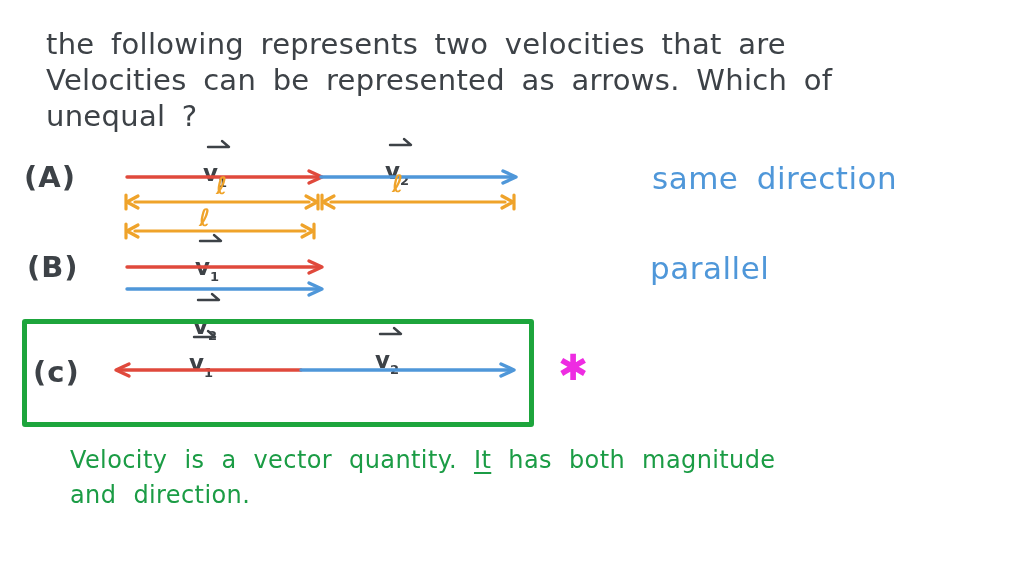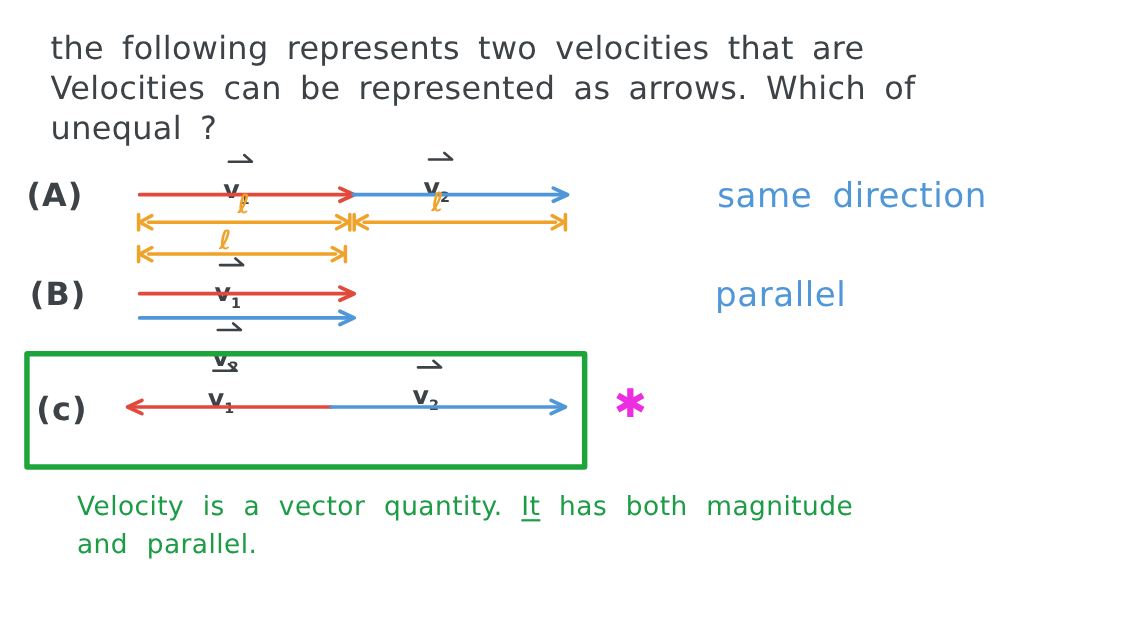--- a/index.html
+++ b/index.html
@@ -207,16 +207,16 @@
     <path d="M3 10 H212"></path>
       <path d="M203 4 L216 10 L203 16"></path>
   </svg>
 
   <div class="abs annotation" style="left:628px;top:160px;margin-left:24px;">same direction</div>
   <div class="abs annotation" style="left:638px;top:250px;margin-left:12px;">parallel</div>
   <div class="abs marker" style="left:558px;top:350px;">✱</div>
 
   <div class="abs note" style="left:70px;top:443px;">
     <div><span>Velocity is a vector quantity. </span><span class="ul">It</span><span> has both magnitude</span></div>
-    <div>and parallel.</div>
+    <div>and direction.</div>
   </div>
 
 </div>
 
 </body></html>

